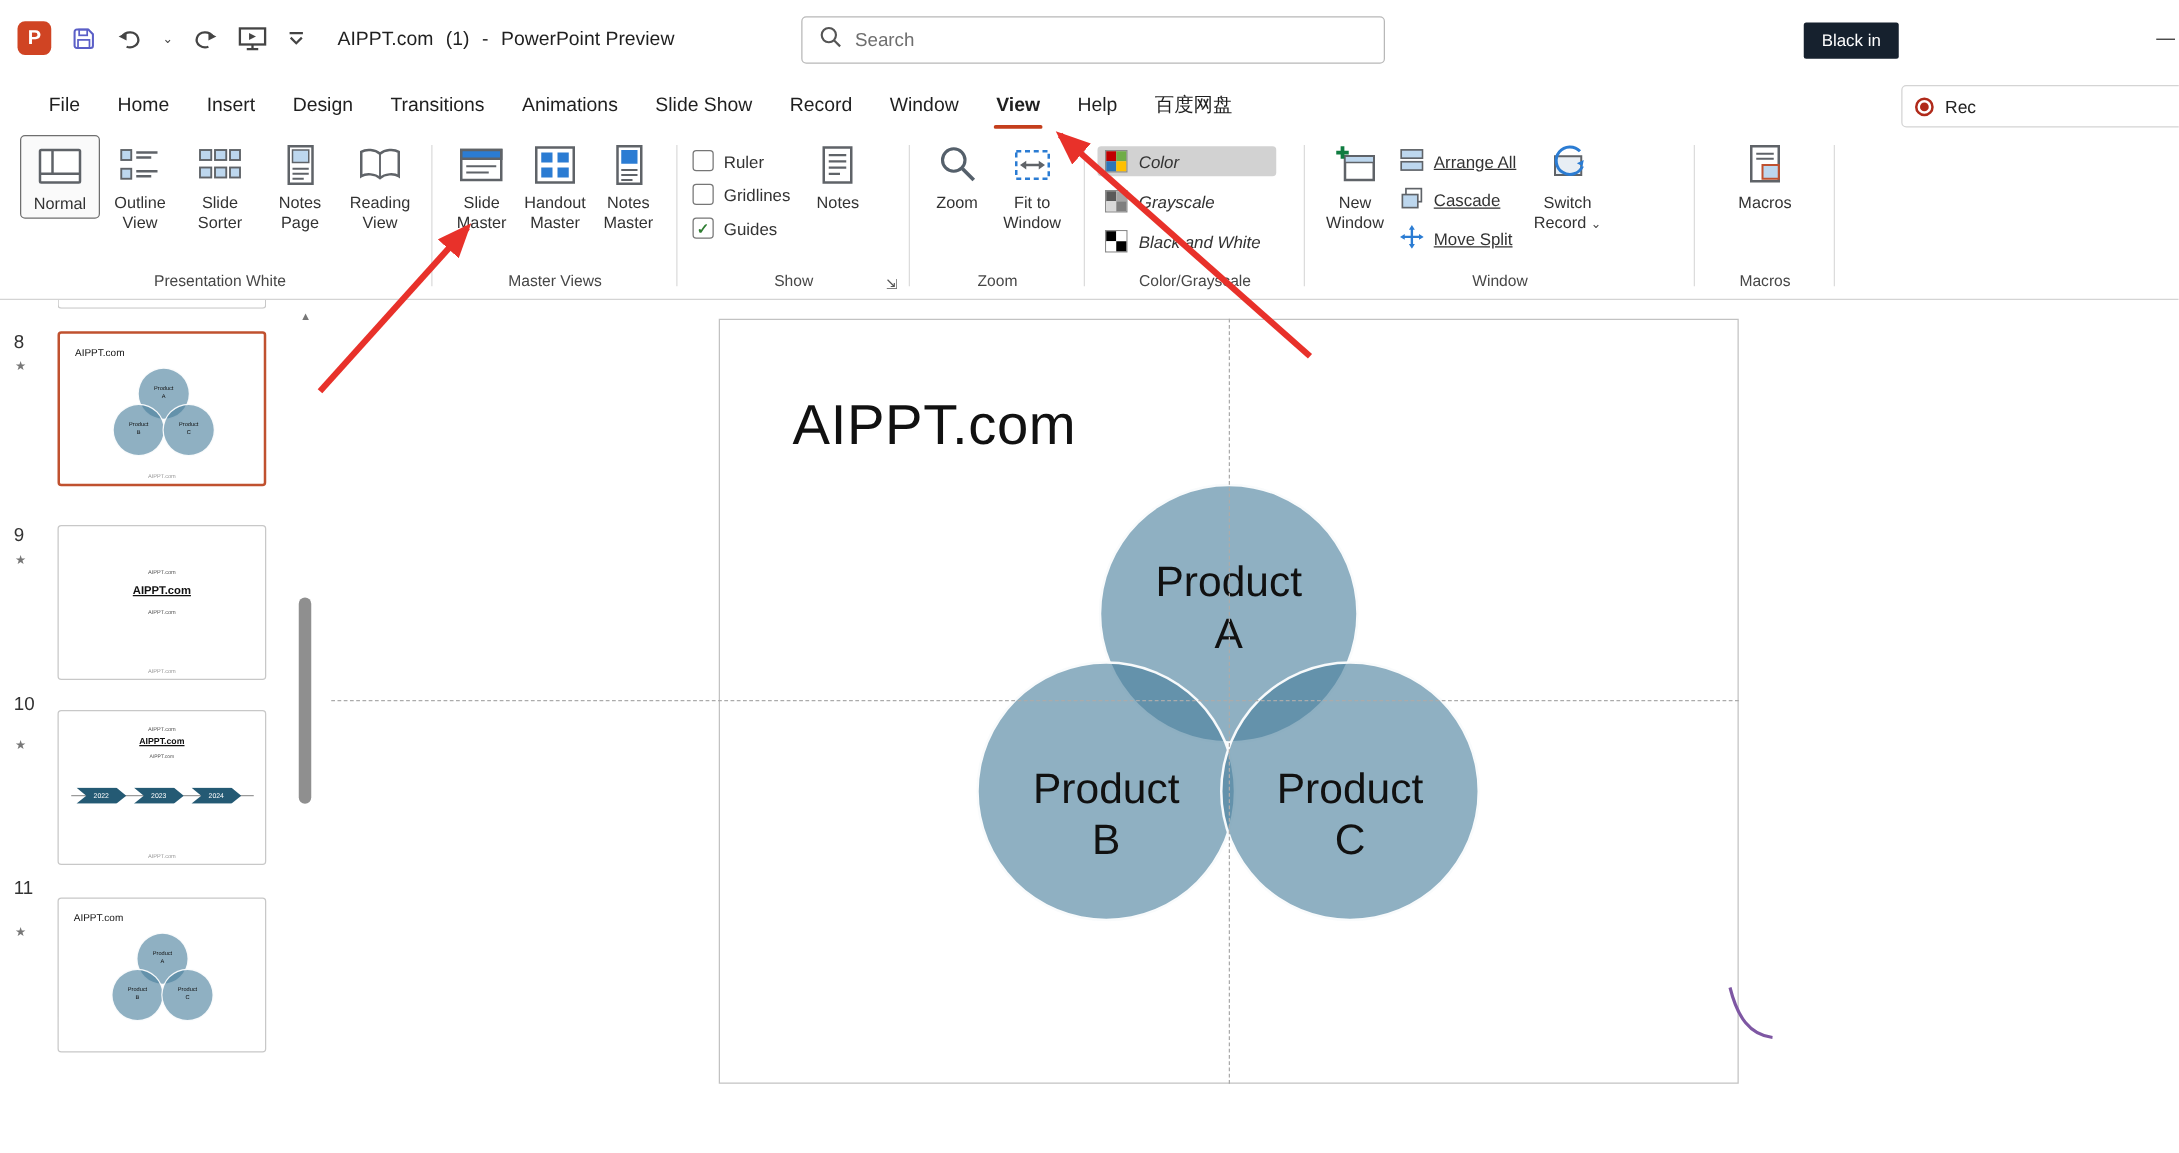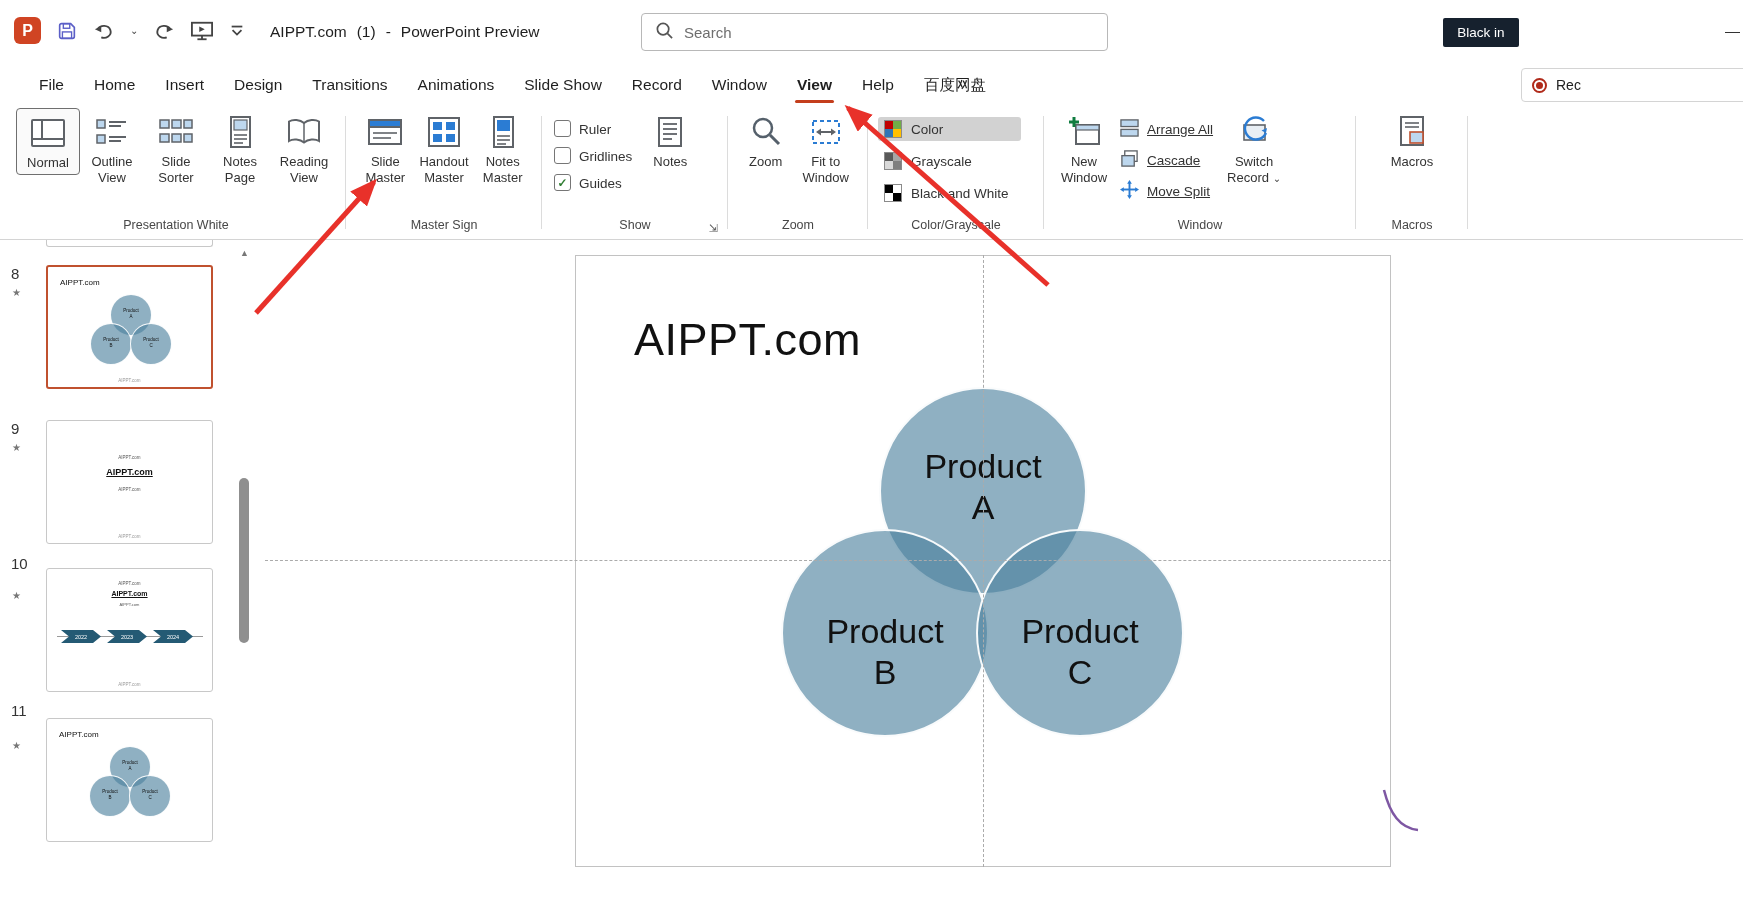--- a/index.html
+++ b/index.html
@@ -51,21 +51,21 @@
   .rbtn.narrow{width:60px;}
   .rbtn.wide{width:70px;}
   .rbtn .ric{height:38px;display:flex;align-items:center;justify-content:center;}
   .rbtn .rlabel{font-size:13px;color:#333;text-align:center;line-height:1.2;margin-top:3px;}
   .rbtn.selected{border:1.5px solid #6f6f6f;background:#fafafa;}
   .chev{font-size:10px;color:#444;}
   .checks{display:flex;flex-direction:column;gap:10px;padding:12px 2px 0 2px;}
   .check-row{display:flex;align-items:flex-end;gap:8px;font-size:13.5px;color:#333;cursor:pointer;white-space:nowrap;}
   .cb{width:17px;height:17px;border:1.5px solid #767676;border-radius:3px;background:#fff;
     display:flex;align-items:center;justify-content:center;font-size:12px;font-weight:bold;color:#2f7d32;}
-  .cg-rows{display:flex;flex-direction:column;gap:8px;padding-top:9px;}
+  .cg-rows{display:flex;flex-direction:column;gap:8px;padding-top:9px;font-style:italic;}
   .cg-row{display:flex;align-items:center;gap:9px;font-size:13.5px;color:#333;padding:3px 12px 3px 6px;
     border-radius:3px;cursor:pointer;white-space:nowrap;}
   .cg-row.selected{background:#d2d2d2;}
   .swatch{width:18px;height:18px;display:grid;grid-template-columns:1fr 1fr;grid-template-rows:1fr 1fr;
     border:1px solid #8a8a8a;flex:none;}
   .swatch i{display:block;}
   .win-wrap{display:flex;align-items:flex-start;gap:6px;}
   .win-rows{display:flex;flex-direction:column;gap:9px;padding-top:10px;}
   .win-row{display:flex;align-items:center;gap:8px;font-size:13.5px;color:#333;cursor:pointer;white-space:nowrap;text-decoration:underline;}
 
@@ -293,21 +293,21 @@
                 <rect x="7" y="2" width="19" height="30" fill="#fff" stroke="#5f6368" stroke-width="2"></rect>
                 <rect x="10" y="5" width="13" height="11" fill="#2b7cd3"></rect>
                 <line x1="10" y1="21" x2="23" y2="21" stroke="#5f6368" stroke-width="1.6"></line>
                 <line x1="10" y1="25" x2="23" y2="25" stroke="#5f6368" stroke-width="1.6"></line>
                 <line x1="10" y1="29" x2="19" y2="29" stroke="#5f6368" stroke-width="1.6"></line>
               </svg>
           </span>
           <span class="rlabel">Notes Master</span>
         </div>
       </div>
-      <div class="rcaption">Master Sign</div>
+      <div class="rcaption">Master Views</div>
     </div>
 
     <div class="rgroup" style="width:186px">
       <div class="ritems">
         <div class="checks">
           <label class="check-row">
             <span class="cb"></span>
             <span>Ruler</span>
           </label>
           <label class="check-row">

